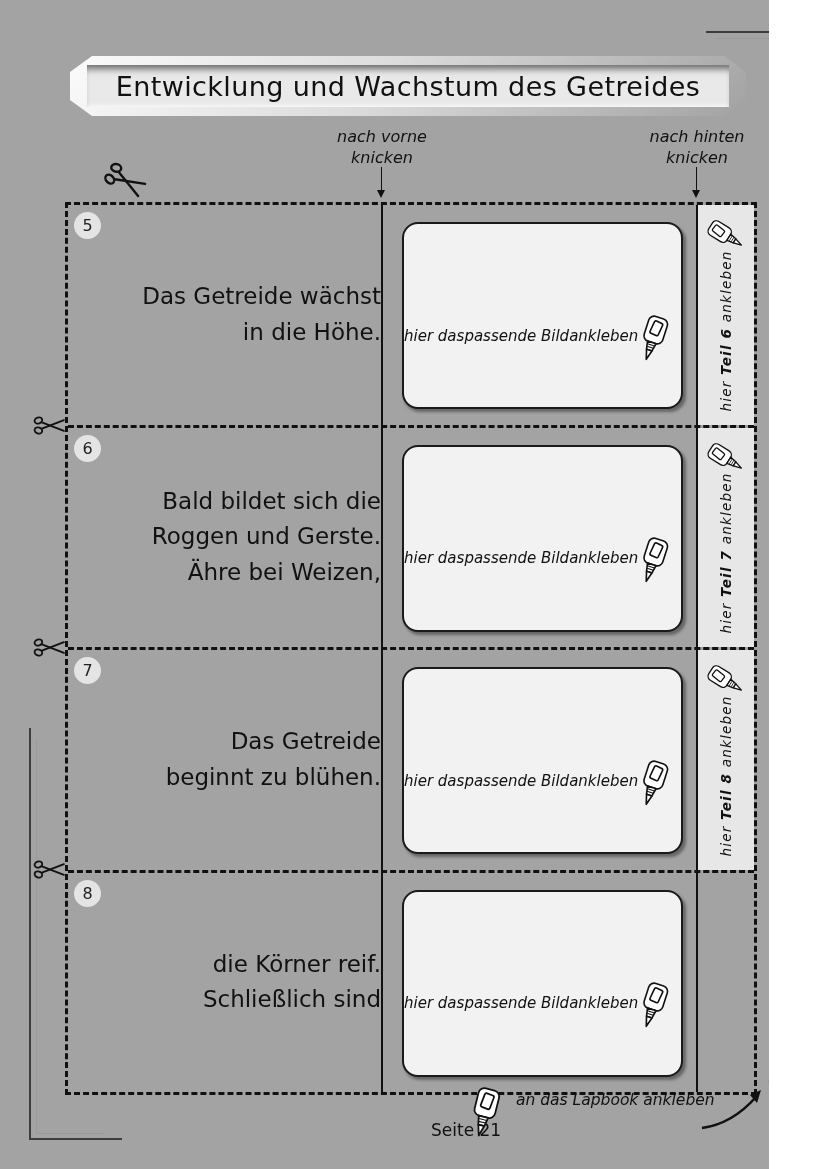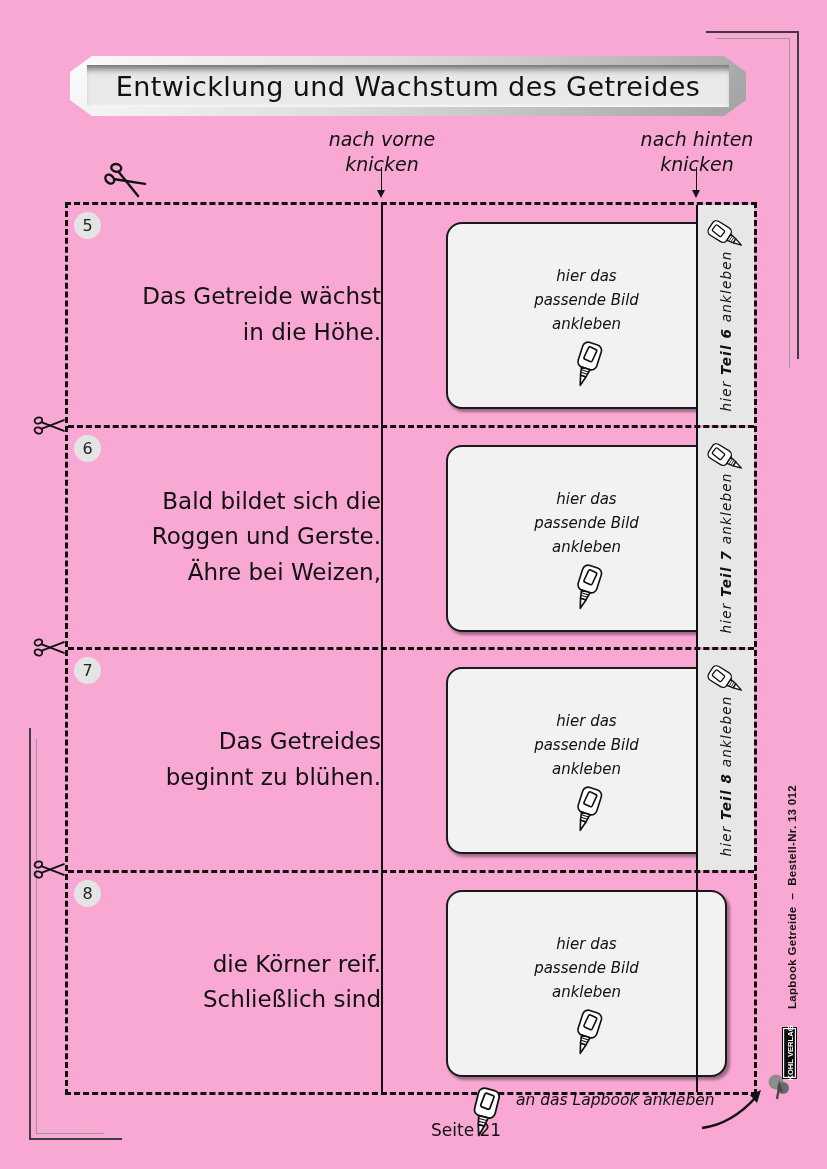--- a/index.html
+++ b/index.html
@@ -1,16 +1,16 @@
 <!DOCTYPE html>
 <html><head>
 <meta charset="utf-8">
 <style>
   html,body{margin:0;padding:0;background:#fff;}
-  .page{position:relative;width:827px;height:1169px;background:#f9a8d4;overflow:hidden;
+  .page{position:relative;width:769px;height:1169px;background:#a3a3a3;overflow:hidden;
         font-family:"DejaVu Sans",sans-serif;color:#111;}
 
   
   .corner-tr-outer{position:absolute;left:706px;top:31px;width:91px;height:326px;
         border-top:2px solid #3c3c3c;border-right:2px solid #3c3c3c;}
   .corner-tr-inner{position:absolute;left:716px;top:38px;width:73px;height:329px;
         border-top:1.5px solid #9a9a9a;border-right:1.5px solid #9a9a9a;}
   .corner-bl-outer{position:absolute;left:29px;top:728px;width:91px;height:410px;
         border-left:2px solid #3c3c3c;border-bottom:2px solid #3c3c3c;}
   .corner-bl-inner{position:absolute;left:36px;top:739px;width:67px;height:394px;
@@ -21,21 +21,21 @@
         clip-path:polygon(22px 0,calc(100% - 22px) 0,100% 16px,100% calc(100% - 16px),
                   calc(100% - 22px) 100%,22px 100%,0 calc(100% - 16px),0 16px);
         background:linear-gradient(135deg,#fbfbfb 0%,#dcdcdc 45%,#a2a2a2 100%);}
   .banner-face{position:absolute;left:17px;right:17px;top:9px;bottom:9px;background:#e9e9e9;
         box-shadow:inset 0 8px 7px -4px rgba(0,0,0,0.55),inset 0 -3px 4px -2px rgba(255,255,255,0.9);
         display:flex;align-items:center;justify-content:center;}
   .banner-title{font-size:27px;letter-spacing:0.4px;white-space:nowrap;}
 
   
   .fold-label{position:absolute;top:127px;width:150px;text-align:center;
-        font-style:italic;font-size:19px;line-height:1.3;}
+        font-style:italic;font-size:16px;line-height:1.3;}
   .fold-label.front{left:307px;}
   .fold-label.back{left:622px;}
   .fold-arrow{position:absolute;top:167px;height:27px;width:0;border-left:1.6px solid #111;}
   .fold-arrow.front{left:381px;}
   .fold-arrow.back{left:696px;}
   .fold-arrow::after{content:'';position:absolute;left:-5.3px;bottom:-8px;
         border:4.5px solid transparent;border-top:8px solid #111;}
 
   
   .scissors{position:absolute;color:#111;}
@@ -53,21 +53,21 @@
   .fold-line.f2{left:628px;}
 
   .badge{position:absolute;left:6px;top:7px;width:27px;height:27px;border-radius:50%;
         background:#e4e4e4;display:flex;align-items:center;justify-content:center;
         font-size:16px;color:#222;}
   .row-text{position:absolute;left:0;top:0;bottom:0;width:313px;display:flex;flex-direction:column;
         align-items:flex-end;justify-content:center;text-align:center;font-size:23px;line-height:1.55;}
   .pbox{position:absolute;left:334px;top:17px;width:281px;height:187px;box-sizing:border-box;
         background:#f2f2f2;border:2px solid #1a1a1a;border-radius:16px;
         box-shadow:2.5px 3px 3px rgba(0,0,0,0.38);
-        display:flex;flex-direction:column;align-items:center;padding-top:40px;margin-left:44px;}
+        display:flex;flex-direction:row;align-items:center;padding-top:40px;}
   .pbox-line{font-style:italic;font-size:15px;line-height:1.6;}
   .pbox-glue{width:30px;height:47px;margin-top:5px;transform:rotate(18deg);}
 
   .strip{position:absolute;top:0;bottom:0;right:0;width:56px;background:#e7e7e7;z-index:2;}
   .strip-glue{position:absolute;top:11px;left:50%;width:25px;height:39px;
         transform:translateX(-50%) rotate(-58deg);}
   .strip-label-wrap{position:absolute;inset:0;display:flex;align-items:center;justify-content:center;}
   .strip-label{transform:translateY(16px) rotate(-90deg);white-space:pre;font-style:italic;
         font-size:13.5px;letter-spacing:1.2px;}
   .strip-bold{font-weight:bold;}
@@ -199,21 +199,21 @@
           </svg>
         <div class="strip-label-wrap">
           <div class="strip-label"><span>hier </span><span class="strip-bold">Teil 7</span><span> ankleben</span></div>
         </div>
       </div>
     </div>
 
     <div class="row">
       <div class="badge">7</div>
       <div class="row-text">
-        <div>Das Getreides</div>
+        <div>Das Getreide</div>
         <div>beginnt zu blühen.</div>
       </div>
       <div class="pbox">
         <div class="pbox-line">hier das</div>
         <div class="pbox-line">passende Bild</div>
         <div class="pbox-line">ankleben</div>
         <svg class="pbox-glue" viewBox="0 0 36 58">
             <use href="#sym-glue"></use>
           </svg>
       </div>

